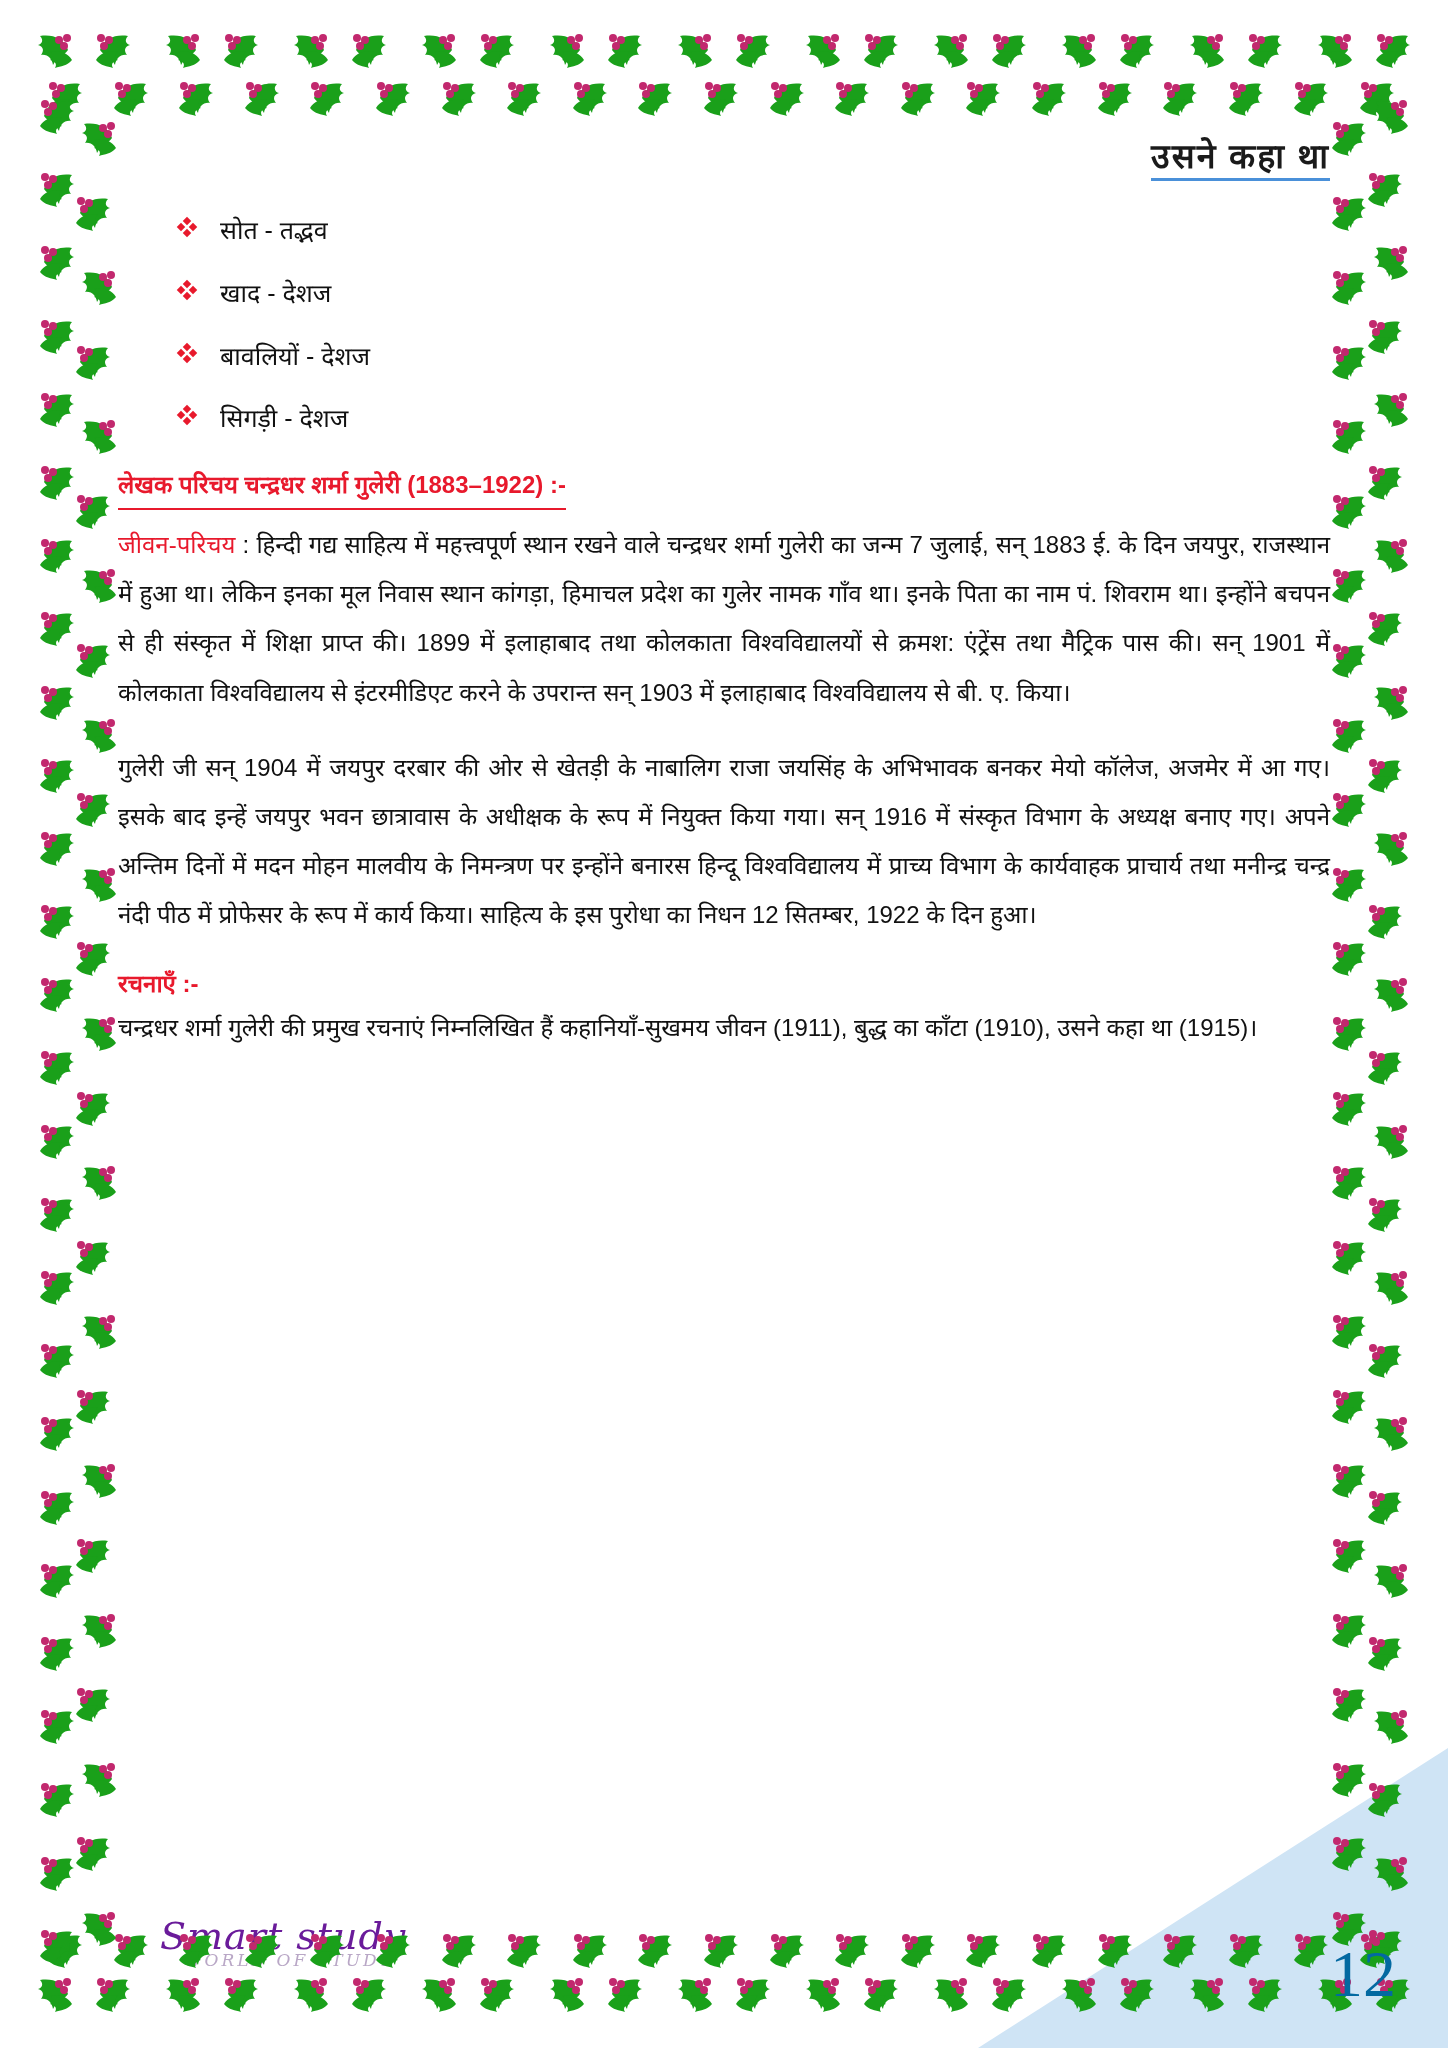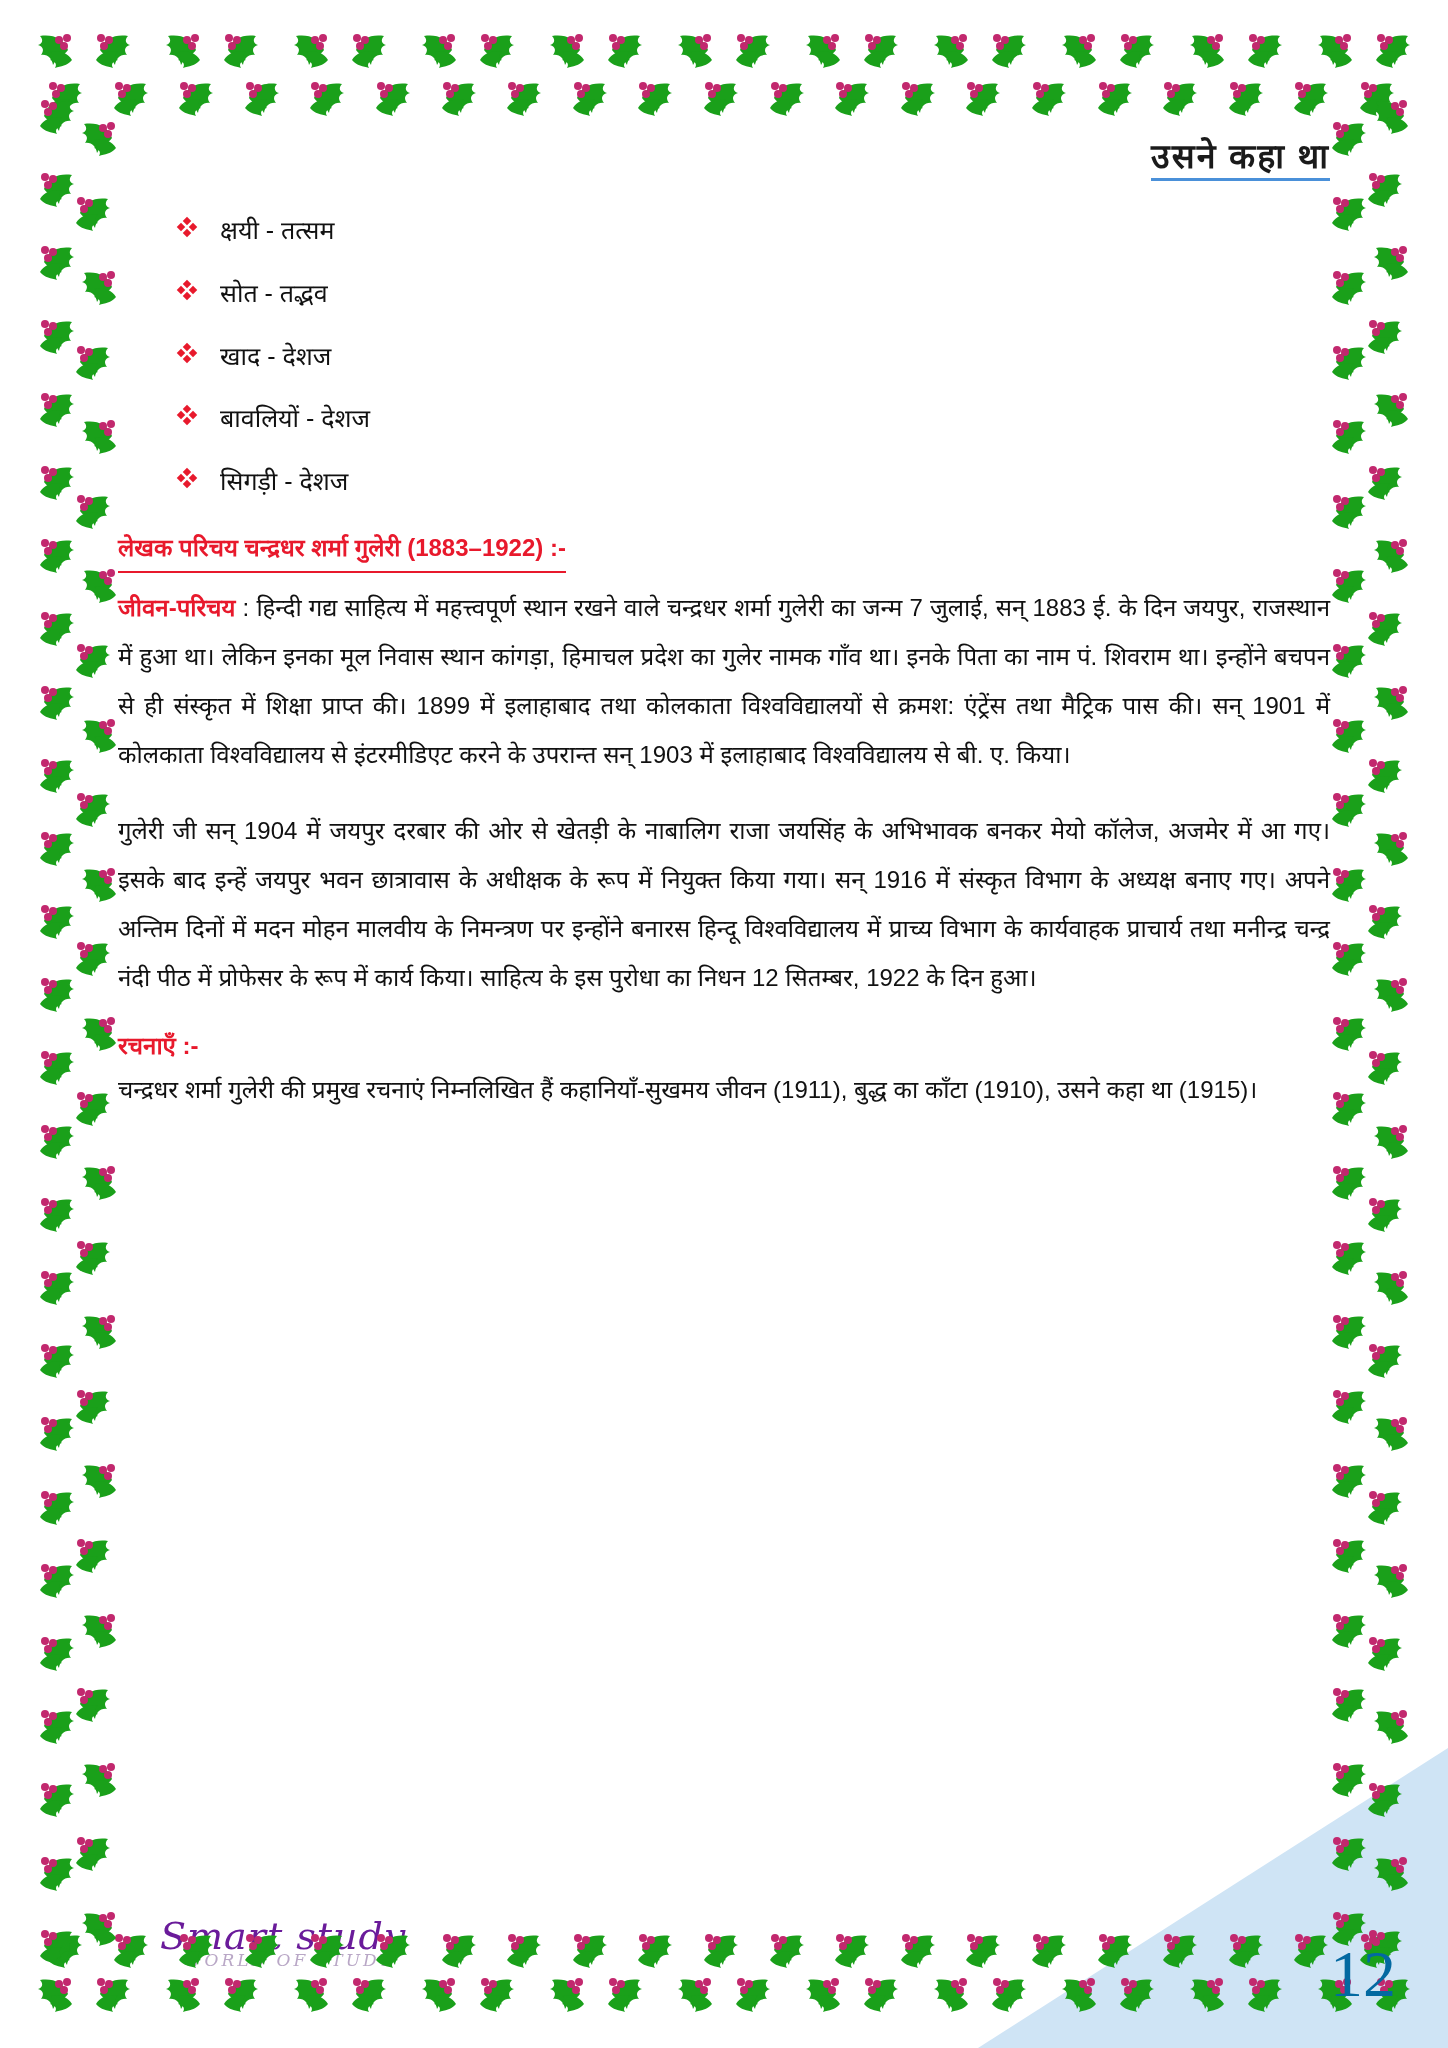--- a/index.html
+++ b/index.html
@@ -81,21 +81,21 @@
     font-size:24px;
     font-weight:600;
     margin:4px 0 20px 0;
     display:block;
   }
   .section-head span.u{
     border-bottom:2px solid #e8192c;
     padding-bottom:10px;
   }
 
-  .red-label{color:#e8192c;font-weight:700;}
+  .red-label{color:#e8192c;font-weight:400;}
 
   p.body{
     font-size:24px;
     color:#111;
     line-height:2.05;
     margin:0 0 26px 0;
     text-align:justify;
     text-justify:inter-word;
   }
   p.tight{margin-bottom:8px;}
@@ -2620,29 +2620,20 @@
   </div>
 
   <ul class="vocab">
     <li>
       <span class="bullet">
           <i class="b1"></i>
           <i class="b2"></i>
           <i class="b3"></i>
           <i class="b4"></i>
         </span>
-      <span>क्षयी - तत्सम</span>
-    </li>
-    <li>
-      <span class="bullet">
-          <i class="b1"></i>
-          <i class="b2"></i>
-          <i class="b3"></i>
-          <i class="b4"></i>
-        </span>
       <span>सोत - तद्भव</span>
     </li>
     <li>
       <span class="bullet">
           <i class="b1"></i>
           <i class="b2"></i>
           <i class="b3"></i>
           <i class="b4"></i>
         </span>
       <span>खाद - देशज</span>

